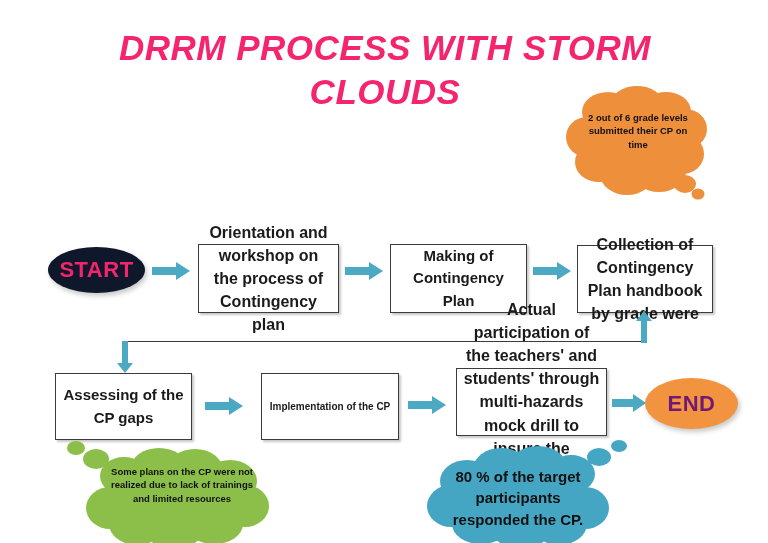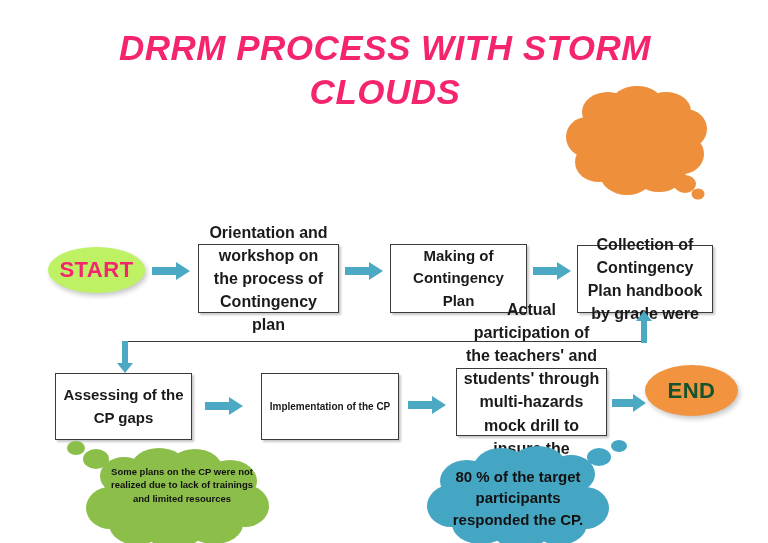--- a/index.html
+++ b/index.html
@@ -103,23 +103,24 @@
         <ellipse cx="119" cy="70" rx="22" ry="20"></ellipse>
         <ellipse cx="96" cy="87" rx="27" ry="21"></ellipse>
         <ellipse cx="64" cy="90" rx="27" ry="21"></ellipse>
         <ellipse cx="36" cy="78" rx="24" ry="20"></ellipse>
         <ellipse cx="24" cy="53" rx="21" ry="20"></ellipse>
         <rect x="24" y="26" width="100" height="62" rx="26"></rect>
         <ellipse cx="122" cy="100" rx="11" ry="9"></ellipse>
         <ellipse cx="135" cy="110" rx="6.5" ry="5.5"></ellipse>
       </g>
     </svg>
-  </div>
-
-  <div class="term" style="left:48px; top:247px; width:97px; height:46px; background:#bef264; color:#F4246E;">
+    <div class="ctext" style="left:16px; top:27px; width:118px; font-size:9.5px;">2 out of 6 grade levels submitted their CP on time</div>
+  </div>
+
+  <div class="term" style="left:48px; top:247px; width:97px; height:46px; background:#0f172a; color:#F4246E;">
     <span>START</span>
   </div>
 
   <div class="arrow-h" style="left:152px; top:262px; width:40px; height:18px;">
     <svg width="40" height="18" viewBox="0 0 40 18">
       <path d="M0,5 L24,5 L24,0 L38,9 L24,18 L24,13 L0,13 Z" fill="#4BA9C4"></path>
     </svg>
   </div>
 
   <div class="pbox" style="left:198px; top:244px; width:141px; height:69px;">
@@ -183,21 +184,21 @@
   <div class="pbox" style="left:456px; top:368px; width:151px; height:68px;">
     <span class="txt fs-sm">Actual participation of the teachers' and students' through multi-hazards mock drill to insure the effectiveness of CP</span>
   </div>
 
   <div class="arrow-h" style="left:612px; top:394px; width:36px; height:18px;">
     <svg width="36" height="18" viewBox="0 0 36 18">
       <path d="M0,5 L21,5 L21,0 L34,9 L21,18 L21,13 L0,13 Z" fill="#4BA9C4"></path>
     </svg>
   </div>
 
-  <div class="term" style="left:645px; top:365px; width:93px; height:51px; background:#F2933F; color:#14532d;">
+  <div class="term" style="left:645px; top:378px; width:93px; height:51px; background:#F2933F; color:#701a75;">
     <span>END</span>
   </div>
 
   <div class="cloud" style="left:62px; top:436px; width:210px; height:107px;">
     <svg width="210" height="107" viewBox="0 0 210 107" aria-hidden="true">
       <g fill="#8CBF4A">
         <ellipse cx="14" cy="12" rx="9" ry="7"></ellipse>
         <ellipse cx="34" cy="23" rx="13" ry="10"></ellipse>
         <ellipse cx="62" cy="40" rx="24" ry="19"></ellipse>
         <ellipse cx="97" cy="32" rx="28" ry="20"></ellipse>

